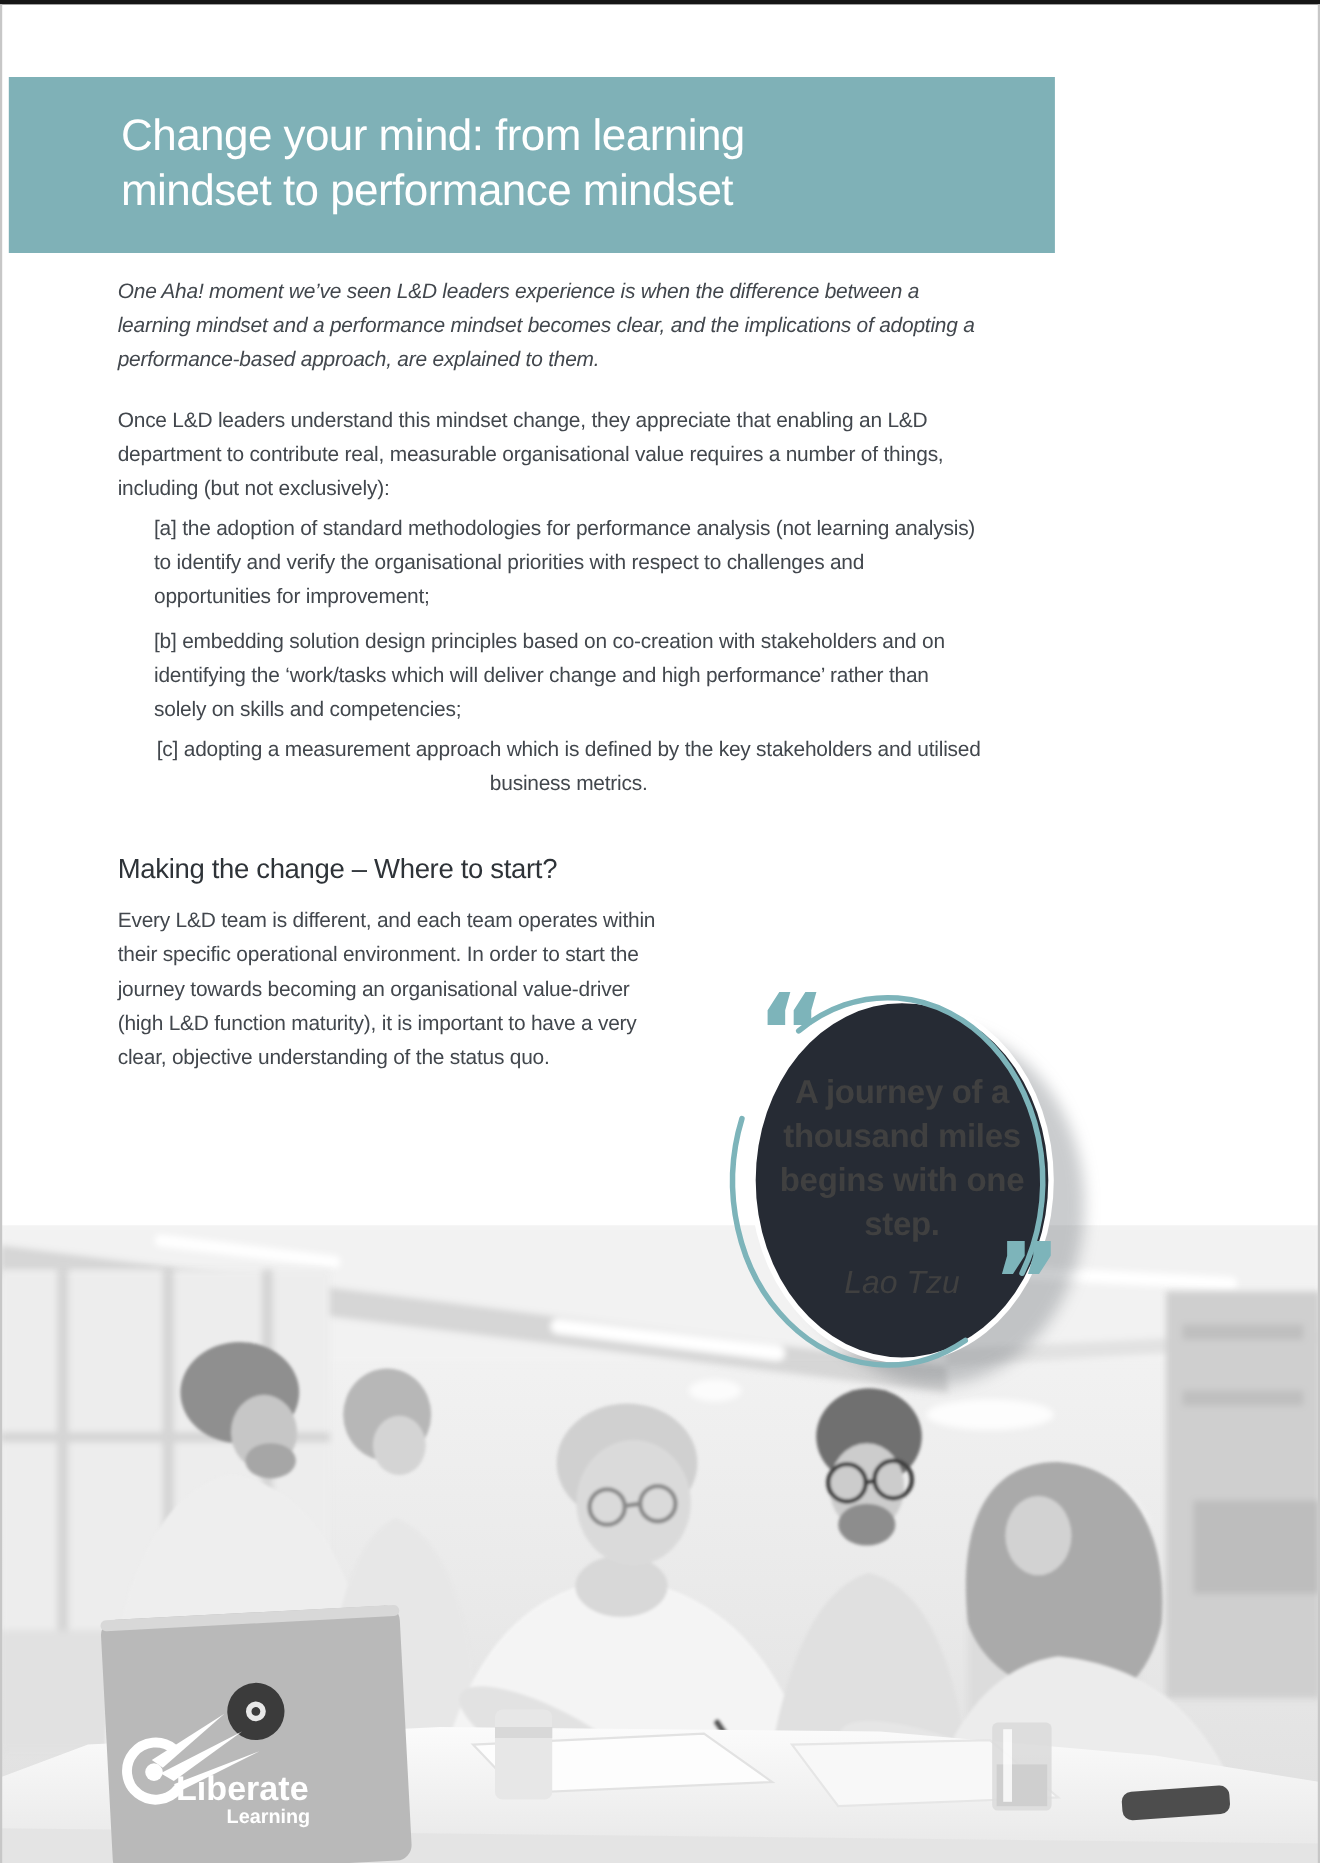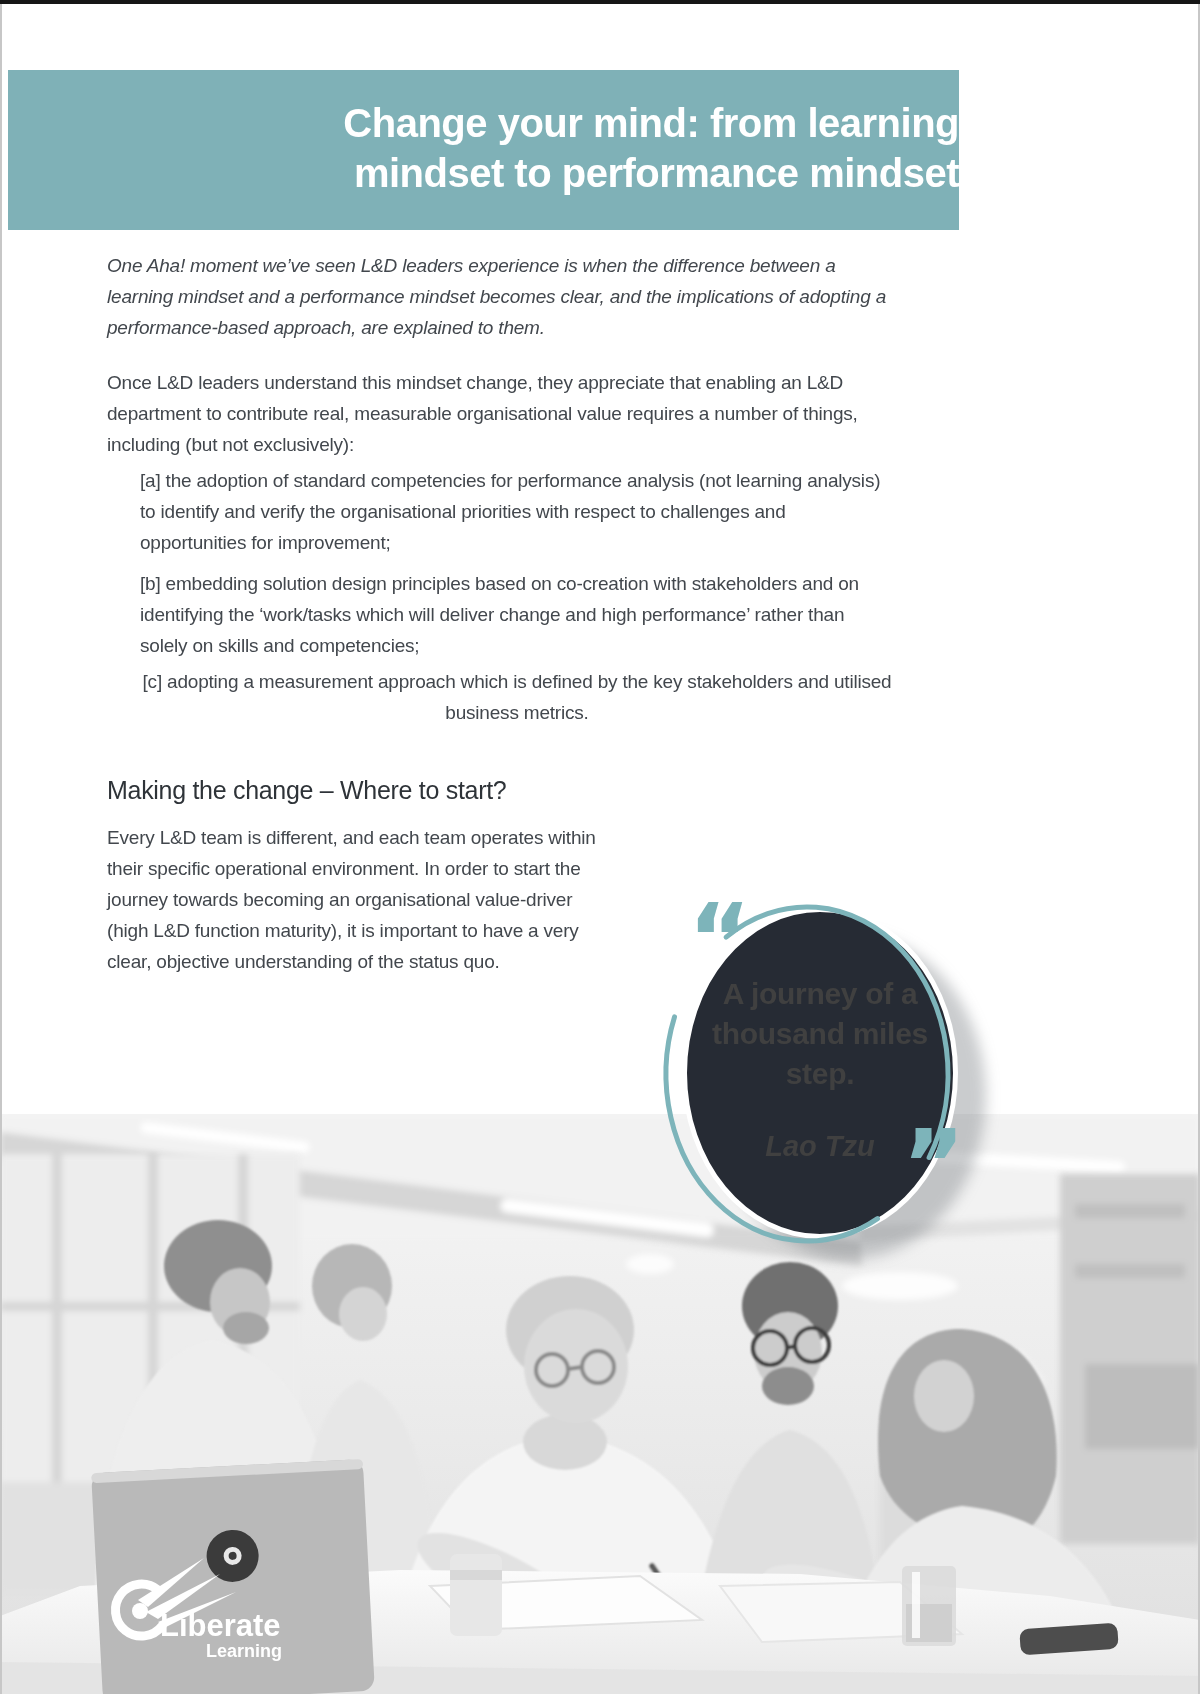--- a/index.html
+++ b/index.html
@@ -13,21 +13,21 @@
     content:"";position:absolute;top:0;bottom:0;width:2px;background:#c7c7c7;z-index:9;
   }
   .page::before{left:0;} .page::after{right:0;}
 
   .banner{
     position:absolute;left:8px;top:66px;width:951px;height:160px;
     background:#7fb1b7;z-index:2;
   }
   .banner h1{
     margin:0;padding:28px 0 0 102px;
-    font-size:40px;line-height:50px;font-weight:700;color:#ffffff;letter-spacing:-0.5px;text-align:right;
+    font-size:40px;line-height:50px;font-weight:400;color:#ffffff;letter-spacing:-0.5px;
   }
   .banner h1 span{display:block;}
 
   .bodytext{
     position:absolute;color:#42474d;font-size:19px;line-height:31px;letter-spacing:-0.2px;z-index:2;margin:0;
   }
   .p1{top:246px;left:107px;width:792px;font-style:italic;}
   .p2{top:363px;left:107px;width:792px;}
   .li-a{top:461px;left:140px;width:754px;}
   .li-b{top:564px;left:140px;width:754px;}
@@ -51,21 +51,21 @@
   .bubble-disc{
     position:absolute;left:52px;top:28px;width:276px;height:332px;border-radius:50%;
     background:#262b34;border:5px solid #ffffff;box-sizing:border-box;
   }
   .ring{position:absolute;left:0;top:0;}
   .bubble-text{
     position:absolute;left:55px;top:95px;width:270px;text-align:center;
     color:#404040;font-size:30px;line-height:40px;font-weight:700;letter-spacing:-0.3px;
   }
   .bubble-attr{
-    margin-top:32px;font-weight:700;font-style:italic;font-size:29px;letter-spacing:0;
+    margin-top:12px;font-weight:400;font-style:italic;font-size:29px;letter-spacing:0;
   }
   .qmark{
     position:absolute;color:#7db4ba;font-family:"DejaVu Sans",sans-serif;
     font-weight:700;font-size:96px;line-height:96px;
   }
   .q-open{left:58px;top:12px;}
   .q-close{left:272px;top:238px;}
 </style>
 </head>
 <body>
@@ -75,21 +75,21 @@
   <div class="banner">
     <h1>
       <span>Change your mind: from learning</span>
       <span>mindset to performance mindset</span>
     </h1>
   </div>
 
   <p class="bodytext p1">One Aha! moment we’ve seen L&amp;D leaders experience is when the difference between a learning mindset and a performance mindset becomes clear, and the implications of adopting a performance-based approach, are explained to them.</p>
   <p class="bodytext p2">Once L&amp;D leaders understand this mindset change, they appreciate that enabling an L&amp;D department to contribute real, measurable organisational value requires a number of things, including (but not exclusively):</p>
 
-  <p class="bodytext li-a">[a] the adoption of standard competencies for performance analysis (not learning analysis) to identify and verify the organisational priorities with respect to challenges and opportunities for improvement;</p>
+  <p class="bodytext li-a">[a] the adoption of standard methodologies for performance analysis (not learning analysis) to identify and verify the organisational priorities with respect to challenges and opportunities for improvement;</p>
   <p class="bodytext li-b">[b] embedding solution design principles based on co-creation with stakeholders and on identifying the ‘work/tasks which will deliver change and high performance’ rather than solely on skills and competencies;</p>
   <p class="bodytext li-c">[c] adopting a measurement approach which is defined by the key stakeholders and utilised business metrics.</p>
 
   <h2 class="section-heading">Making the change – Where to start?</h2>
   <p class="bodytext narrow">Every L&amp;D team is different, and each team operates within their specific operational environment. In order to start the journey towards becoming an organisational value-driver (high L&amp;D function maturity), it is important to have a very clear, objective understanding of the status quo.</p>
 
   <svg class="photo" viewBox="0 0 1200 584" xmlns="http://www.w3.org/2000/svg">
     <defs>
       <linearGradient id="gBg" x1="0" y1="0" x2="0" y2="1">
         <stop offset="0" stop-color="#f6f6f6"></stop>
@@ -227,20 +227,21 @@
   <div class="bubble">
     <div class="bubble-shadow"></div>
     <div class="bubble-disc"></div>
     <svg class="ring" width="390" height="395" viewBox="0 0 390 395" xmlns="http://www.w3.org/2000/svg">
       <path d="M 96.1 58.2 A 141 167 0 0 1 299.1 278.5" fill="none" stroke="#7db4ba" stroke-width="5" stroke-linecap="round"></path>
       <path d="M 44.5 137.9 A 141 167 0 0 0 247.5 339.6" fill="none" stroke="#7db4ba" stroke-width="5" stroke-linecap="round"></path>
     </svg>
     <div class="bubble-text">
       <div>A journey of a</div>
       <div>thousand miles</div>
+      <div>begins with one</div>
       <div>step.</div>
       <div class="bubble-attr">Lao Tzu</div>
     </div>
     <span class="qmark q-open">“</span>
     <span class="qmark q-close">”</span>
   </div>
 
 </div>
 
 </body></html>

